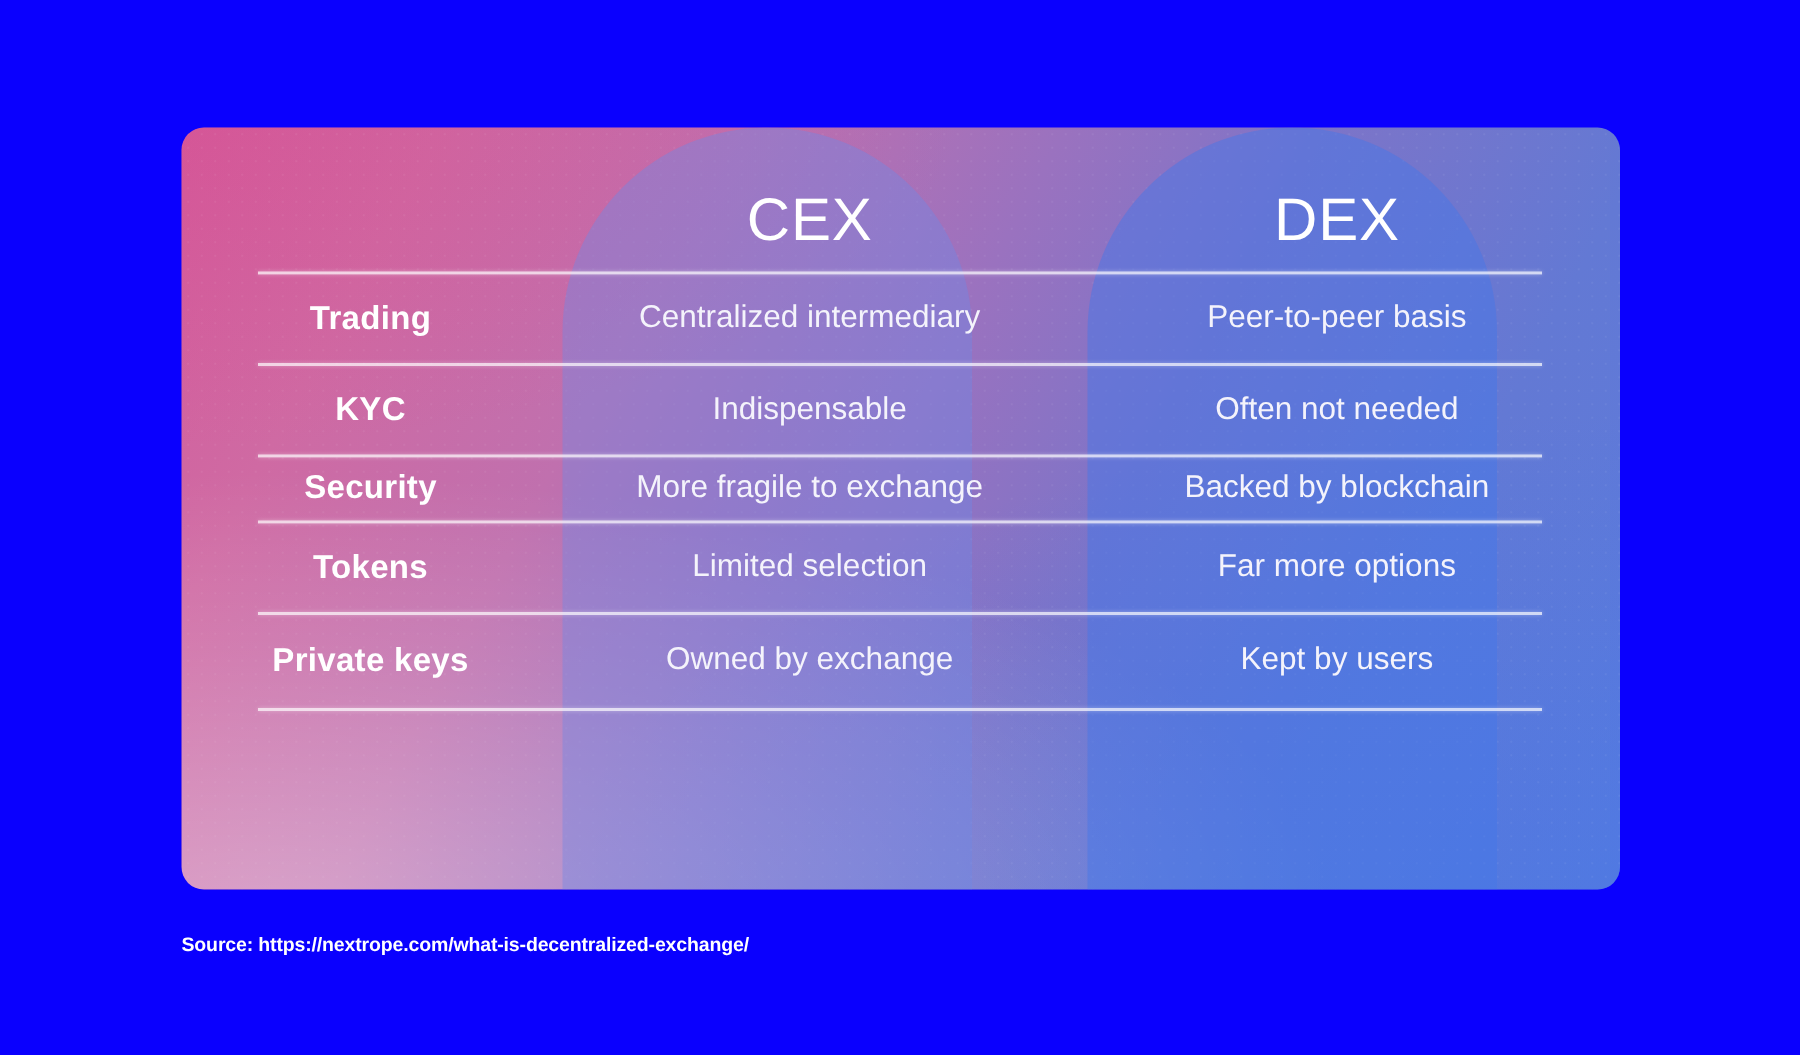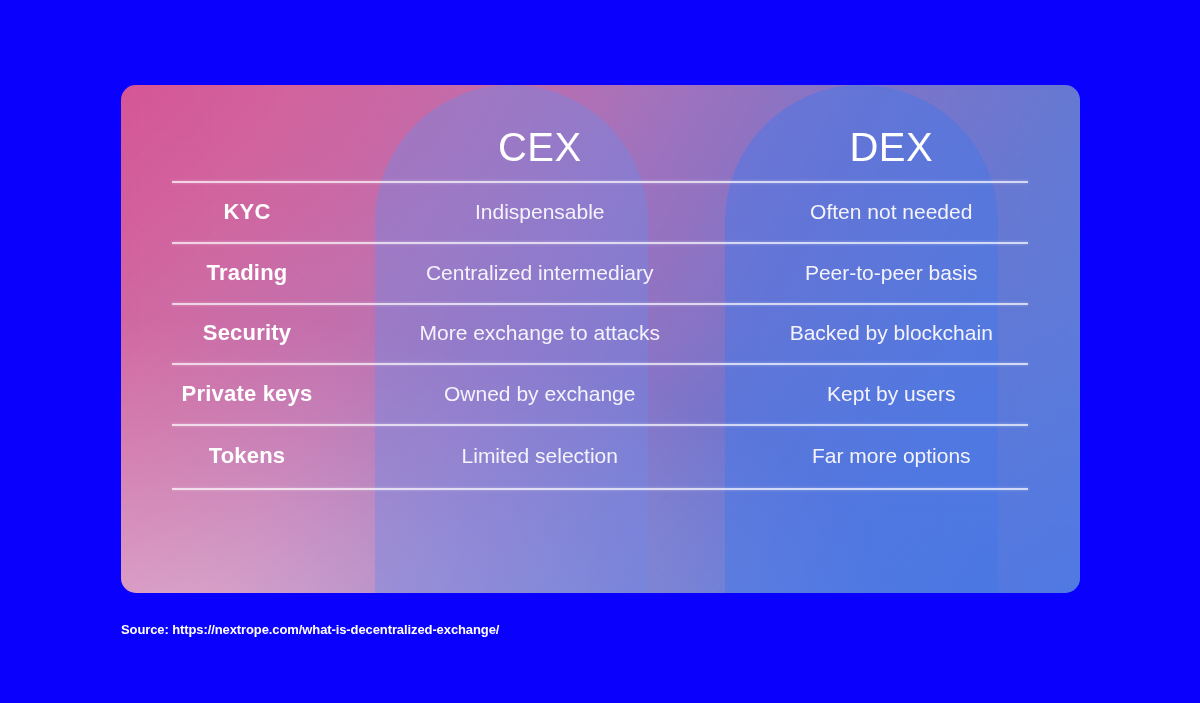--- a/index.html
+++ b/index.html
@@ -112,21 +112,21 @@
     top: 96px;
     width: 100%;
   }
 
   .table-row {
     position: relative;
     display: flex;
     align-items: center;
     height: 61px;
   }
-  .table-row:nth-child(3) { height: 60px; }
+  .table-row:nth-child(3) { height: 44px; }
   .table-row:nth-child(5) { height: 64px; }
   .table-row:nth-child(6) { height: 62px; }
 
   
   .table-row::before,
   #rows::after {
     content: "";
     position: absolute;
     left: 51px;
     width: 856px;
@@ -188,49 +188,49 @@
 
       <div class="header-row">
         <div class="col-label"></div>
         <div class="col-cex">CEX</div>
         <div class="col-dex">DEX</div>
       </div>
 
       <div id="rows">
 
         <div class="table-row">
+          <div class="col-label">Trading</div>
+          <div class="col-cex">Centralized intermediary</div>
+          <div class="col-dex">Peer-to-peer basis</div>
+        </div>
+
+        <div class="table-row">
           <div class="col-label">KYC</div>
           <div class="col-cex">Indispensable</div>
           <div class="col-dex">Often not needed</div>
         </div>
 
         <div class="table-row">
-          <div class="col-label">Trading</div>
-          <div class="col-cex">Centralized intermediary</div>
-          <div class="col-dex">Peer-to-peer basis</div>
-        </div>
-
-        <div class="table-row">
           <div class="col-label">Security</div>
-          <div class="col-cex">More exchange to attacks</div>
+          <div class="col-cex">More fragile to exchange</div>
           <div class="col-dex">Backed by blockchain</div>
         </div>
 
+
+        <div class="table-row">
+          <div class="col-label">Tokens</div>
+          <div class="col-cex">Limited selection</div>
+          <div class="col-dex">Far more options</div>
+        </div>
 
         <div class="table-row">
           <div class="col-label">Private keys</div>
           <div class="col-cex">Owned by exchange</div>
           <div class="col-dex">Kept by users</div>
         </div>
 
-        <div class="table-row">
-          <div class="col-label">Tokens</div>
-          <div class="col-cex">Limited selection</div>
-          <div class="col-dex">Far more options</div>
-        </div>
-
       </div>
     </div>
   </div>
 
   <div id="source-line">Source: https://nextrope.com/what-is-decentralized-exchange/</div>
 
 </div>
 
 </body></html>

